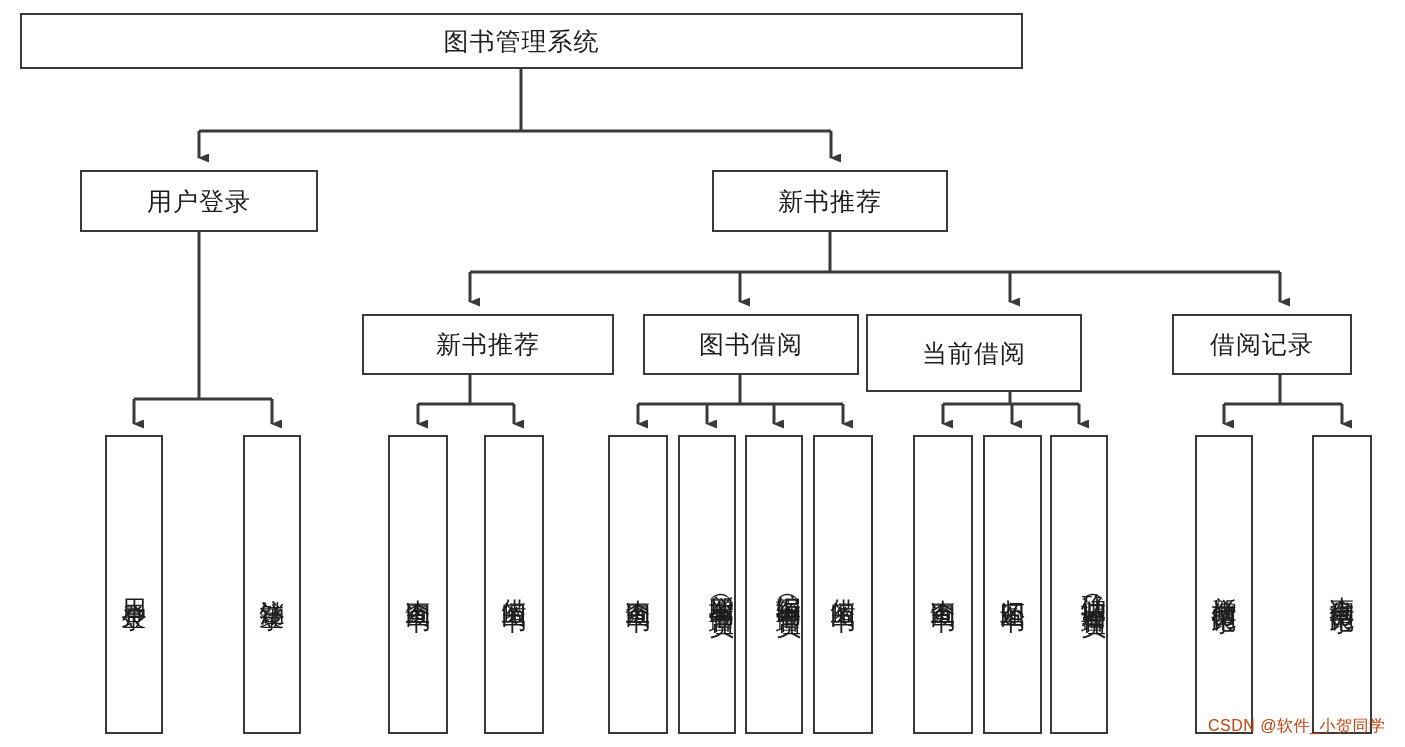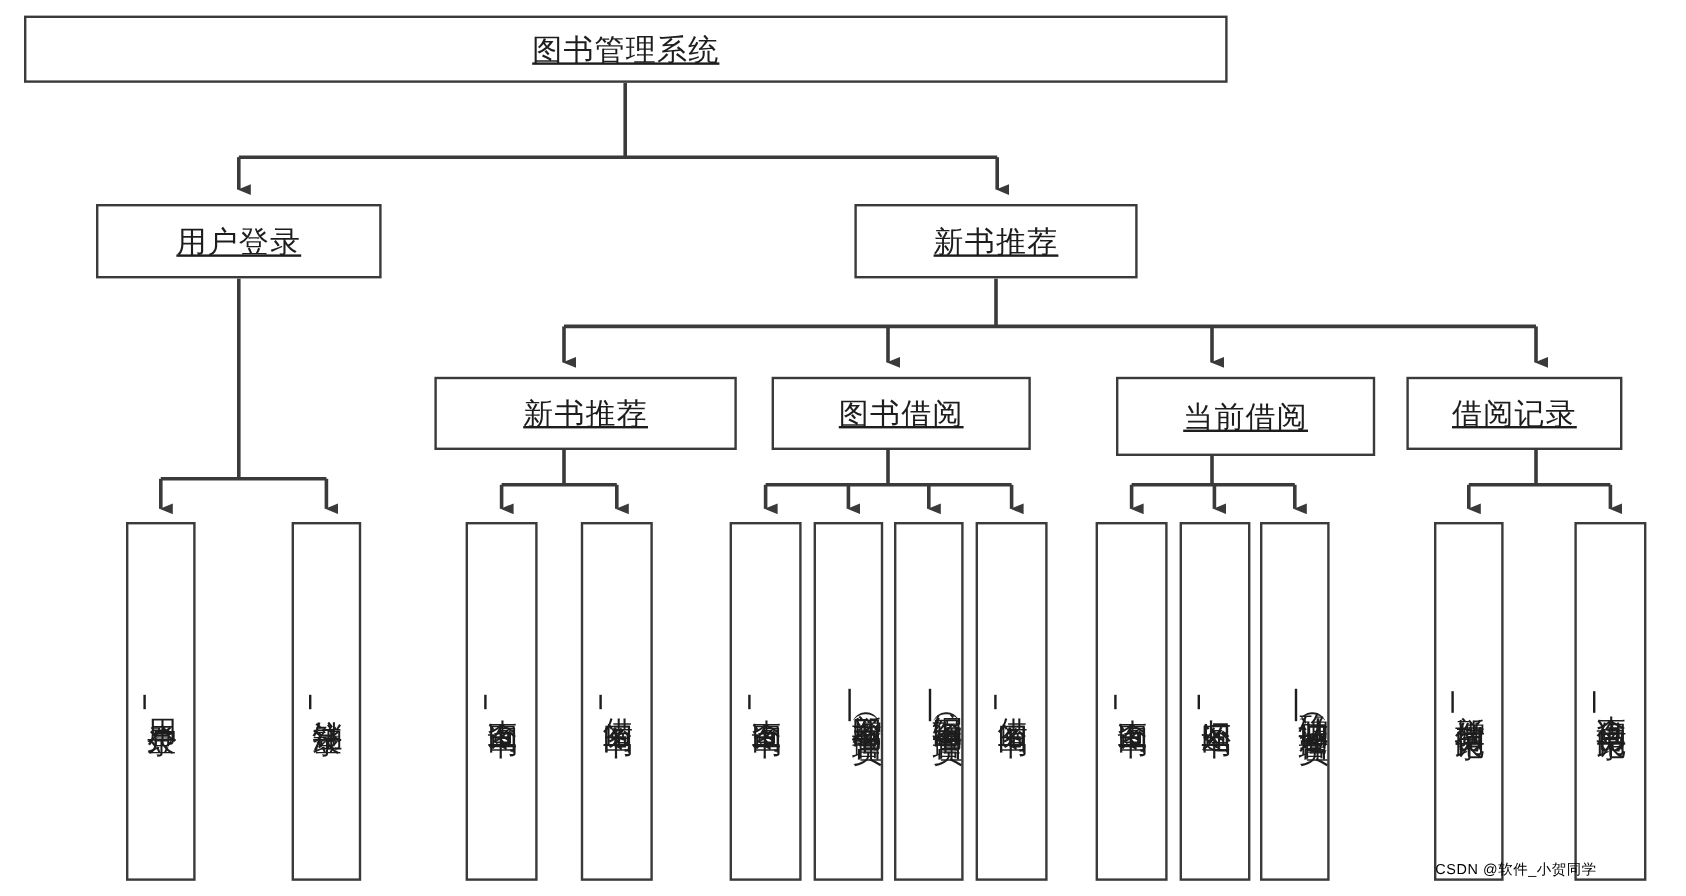--- a/index.html
+++ b/index.html
@@ -27,21 +27,20 @@
   }
   .node {
     position: absolute;
     box-sizing: border-box;
     background: #ffffff;
     border: 2.5px solid #3a3a3a;
     display: flex;
     align-items: center;
     justify-content: center;
     color: #1d1d1d;
-    text-decoration: underline;
   }
   .node.h {
     font-size: 25px;
     letter-spacing: 1px;
   }
   .node.v {
     font-size: 25px;
     writing-mode: vertical-rl;
     text-orientation: upright;
     letter-spacing: 3px;
@@ -49,24 +48,25 @@
     justify-content: center;
     padding-top: 6px;
     line-height: 1;
   }
   .node.v.mid {
     align-items: center;
     padding-top: 0;
   }
   .watermark {
     position: absolute;
-    font-size: 12px;
-    color: #000000;
+    font-size: 16px;
+    color: #c2410c;
     white-space: nowrap;
     letter-spacing: 0.5px;
+    margin-left: 12px;
   }
 </style>
 </head>
 <body>
 
 <div id="stage">
 
   <svg class="edges" viewBox="0 0 1405 747">
     <defs>
       <marker id="arrow" markerWidth="9" markerHeight="11" refX="4.5" refY="10" orient="auto" markerUnits="userSpaceOnUse">
@@ -127,21 +127,21 @@
   <div class="node h" style="left:712px;top:170px;width:236px;height:62px;">
     <span>新书推荐</span>
   </div>
 
   <div class="node h" style="left:362px;top:314px;width:252px;height:61px;">
     <span>新书推荐</span>
   </div>
   <div class="node h" style="left:632px;top:314px;width:216px;height:61px;margin-left:11px;">
     <span>图书借阅</span>
   </div>
-  <div class="node h" style="left:930px;top:314px;width:216px;height:66px;">
+  <div class="node h" style="left:866px;top:314px;width:216px;height:78px;">
     <span>当前借阅</span>
   </div>
   <div class="node h" style="left:1172px;top:314px;width:180px;height:61px;">
     <span>借阅记录</span>
   </div>
 
   <div class="node v mid" style="left:105px;top:435px;width:58px;height:299px;">
     <span>用户登录</span>
   </div>
   <div class="node v mid" style="left:243px;top:435px;width:58px;height:299px;">

